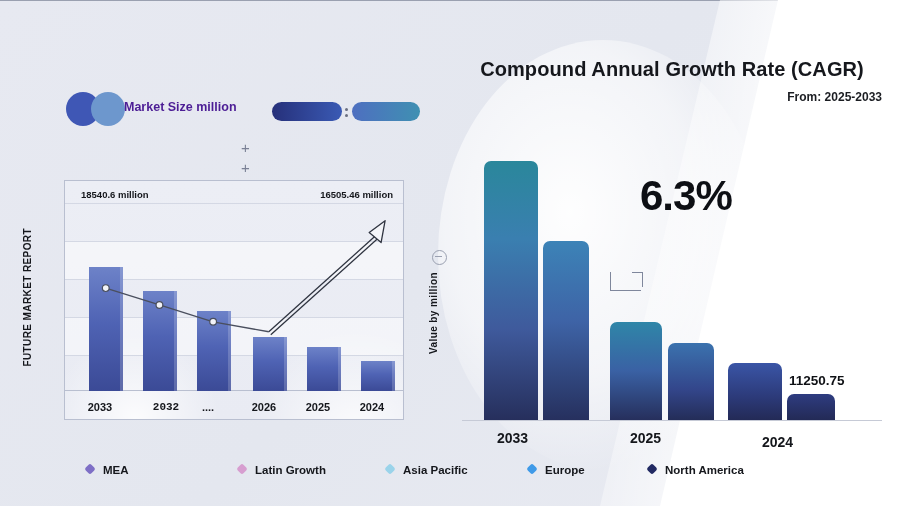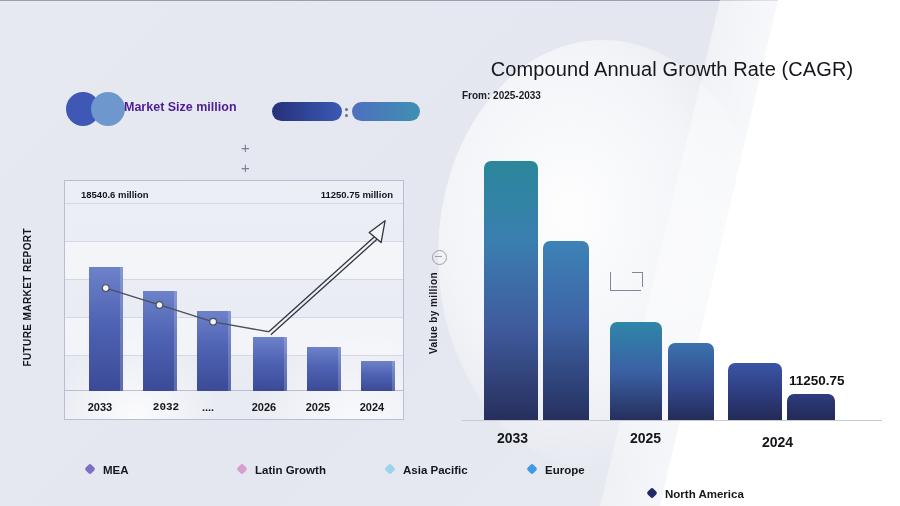--- a/index.html
+++ b/index.html
@@ -35,25 +35,25 @@
     clip-path:polygon(40% 0, 100% 0, 100% 100%, 0 100%);
   }
 
   
   .title-left{
     position:absolute;left:30px;top:56px;
     font-size:21px;font-weight:bold;color:#15171c;letter-spacing:0.2px;
   }
   .title-right{
     position:absolute;left:462px;top:58px;width:420px;text-align:center;
-    font-size:20px;font-weight:normal;color:#15171c;letter-spacing:0.1px;
+    font-size:20px;font-weight:bold;color:#15171c;letter-spacing:0.1px;
   }
   .subtitle-right{
-    position:absolute;left:462px;top:90px;width:420px;text-align:left;
-    font-size:10px;font-weight:bold;color:#1b1d22;
+    position:absolute;left:462px;top:90px;width:420px;text-align:right;
+    font-size:12px;font-weight:bold;color:#1b1d22;
   }
 
   
   .venn{position:absolute;left:66px;top:92px;width:72px;height:34px;}
   .venn .c1{position:absolute;left:0;top:0;width:34px;height:34px;border-radius:50%;background:#3f57b5;}
   .venn .c2{position:absolute;left:25px;top:0;width:34px;height:34px;border-radius:50%;background:#6d97cd;}
   .venn-label{
     position:absolute;left:124px;top:100px;font-size:12.5px;font-weight:bold;color:#4c1d95;
   }
   .pill{position:absolute;border-radius:11px;height:19px;}
@@ -160,21 +160,21 @@
     <div class="lc-band" style="top:60px;height:38px;"></div>
     <div class="lc-band" style="top:136px;height:38px;"></div>
 
     <div class="lc-grid" style="top:22px;"></div>
     <div class="lc-grid" style="top:60px;"></div>
     <div class="lc-grid" style="top:98px;"></div>
     <div class="lc-grid" style="top:136px;"></div>
     <div class="lc-grid" style="top:174px;"></div>
 
     <div class="lc-label" style="left:16px;top:8px;">18540.6 million</div>
-    <div class="lc-label" style="right:10px;top:8px;">11250.75 million</div>
+    <div class="lc-label" style="right:10px;top:8px;">16505.46 million</div>
 
     <div class="faint-icon" style="left:204px;top:162px;">
       <div class="bx">
           <i></i>
           <i></i>
           <i></i>
         </div>
     </div>
     <div class="faint-icon" style="left:258px;top:190px;">
       <div class="bx">
@@ -207,20 +207,21 @@
     <div class="lc-xlabel" style="left:78px;font-family:Liberation Mono, monospace;">2032</div>
     <div class="lc-xlabel" style="left:120px;">....</div>
     <div class="lc-xlabel" style="left:176px;">2026</div>
     <div class="lc-xlabel" style="left:230px;">2025</div>
     <div class="lc-xlabel" style="left:284px;">2024</div>
   </div>
 
   <div class="title-right">Compound Annual Growth Rate (CAGR)</div>
   <div class="subtitle-right">From: 2025-2033</div>
 
+  <div class="cagr-big">6.3%</div>
 
   <div class="corner-deco"></div>
   <div class="corner-deco2"></div>
 
   <div class="rc-baseline"></div>
 
   <div class="rbar" style="left:484px;top:161px;width:54px;height:259px;
               background:linear-gradient(180deg,#2a879b 0%,#3a7fb0 30%,#3f5a9c 65%,#262f5c 100%);"></div>
   <div class="rbar" style="left:543px;top:241px;width:46px;height:179px;
               background:linear-gradient(180deg,#3c83b7 0%,#3e63a6 45%,#26305e 100%);"></div>
@@ -247,18 +248,18 @@
     </div>
     <div class="leg-item" style="left:152px;">
       <span class="leg-dot" style="background:#d79ed0;"></span><span>Latin Growth</span>
     </div>
     <div class="leg-item" style="left:300px;">
       <span class="leg-dot" style="background:#9ad3ea;"></span><span>Asia Pacific</span>
     </div>
     <div class="leg-item" style="left:430px;padding-left:12px;">
       <span class="leg-dot" style="background:#3f9ae8;"></span><span>Europe</span>
     </div>
-    <div class="leg-item" style="left:562px;margin-top:24px;">
+    <div class="leg-item" style="left:562px;">
       <span class="leg-dot" style="background:#222a63;"></span><span>North America</span>
     </div>
   </div>
 
 </div>
 
 </body></html>

